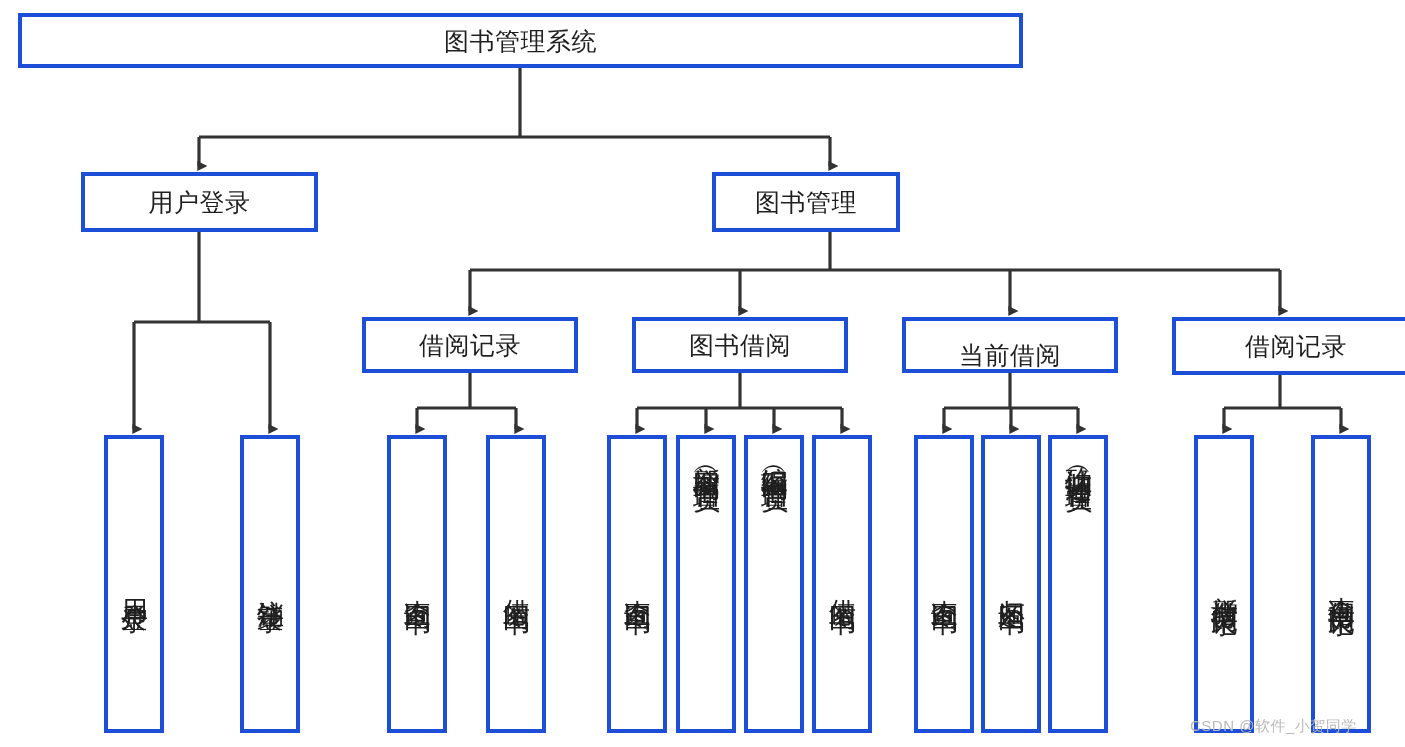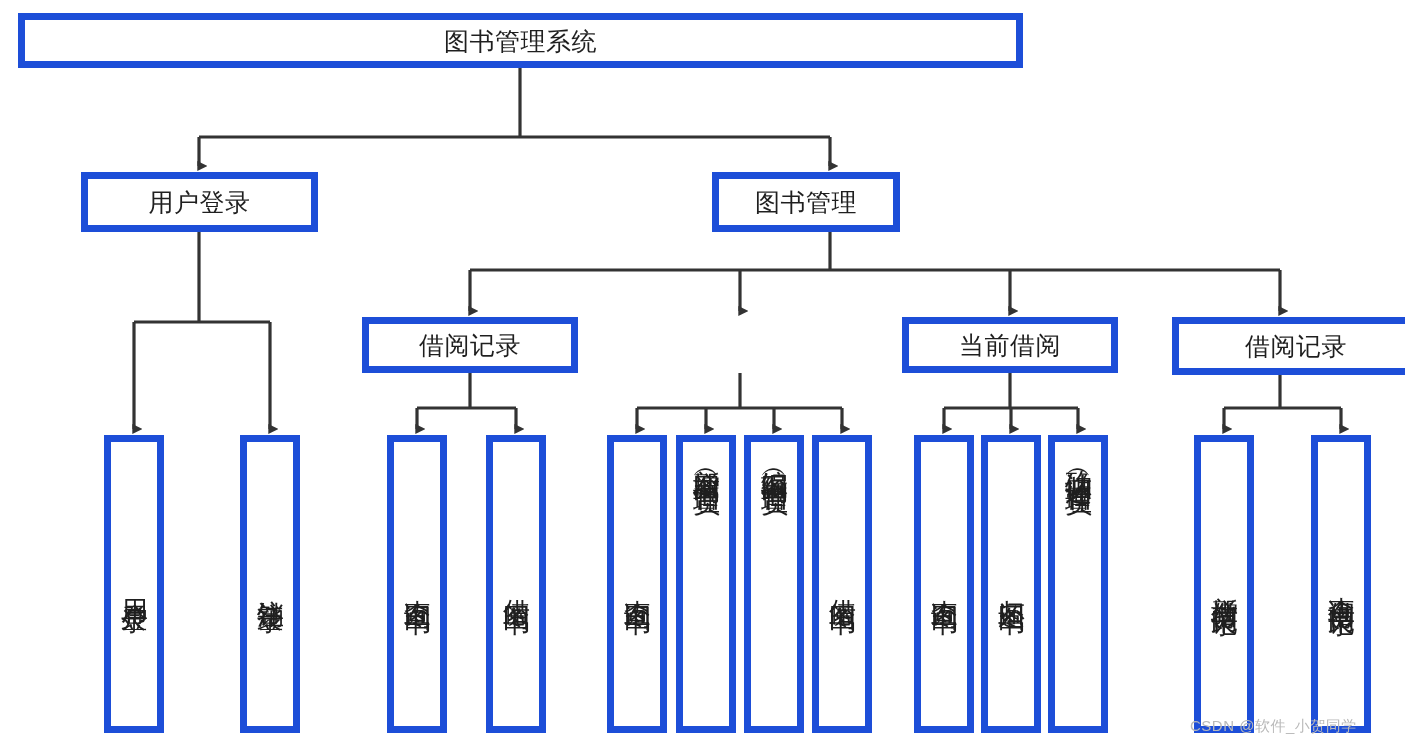--- a/index.html
+++ b/index.html
@@ -23,21 +23,21 @@
     left: 0;
     top: 0;
     width: 1405px;
     height: 747px;
     pointer-events: none;
   }
   .node {
     position: absolute;
     box-sizing: border-box;
     background: #ffffff;
-    border: 7px solid #1d4ed8;
+    border: 4px solid #1d4ed8;
     display: flex;
     align-items: center;
     justify-content: center;
     color: #1f1f1f;
   }
   .node .label {
     display: block;
     text-align: center;
     line-height: 1.12;
     white-space: pre;
@@ -138,22 +138,25 @@
   </div>
 
   <div class="node horizontal" style="left:712px; top:172px; width:188px; height:60px;">
     <span class="label">图书管理</span>
   </div>
 
   <div class="node horizontal" style="left:362px; top:317px; width:216px; height:56px;">
     <span class="label">借阅记录</span>
   </div>
 
-
-  <div class="node horizontal" style="left:902px; top:317px; width:216px; height:56px;">
+  <div class="node horizontal" style="left:632px; top:317px; width:216px; height:56px;">
+    <span class="label">图书借阅</span>
+  </div>
+
+  <div class="node horizontal" style="left:902px; top:317px; width:216px; height:56px;align-items:flex-end;">
     <span class="label">当前借阅</span>
   </div>
 
   <div class="node horizontal" style="left:1172px; top:317px; width:248px; height:58px;">
     <span class="label">借阅记录</span>
   </div>
 
   <div class="node vertical centered" style="left:104px; top:435px; width:60px; height:298px;">
     <span class="label">用户登录</span>
   </div>

